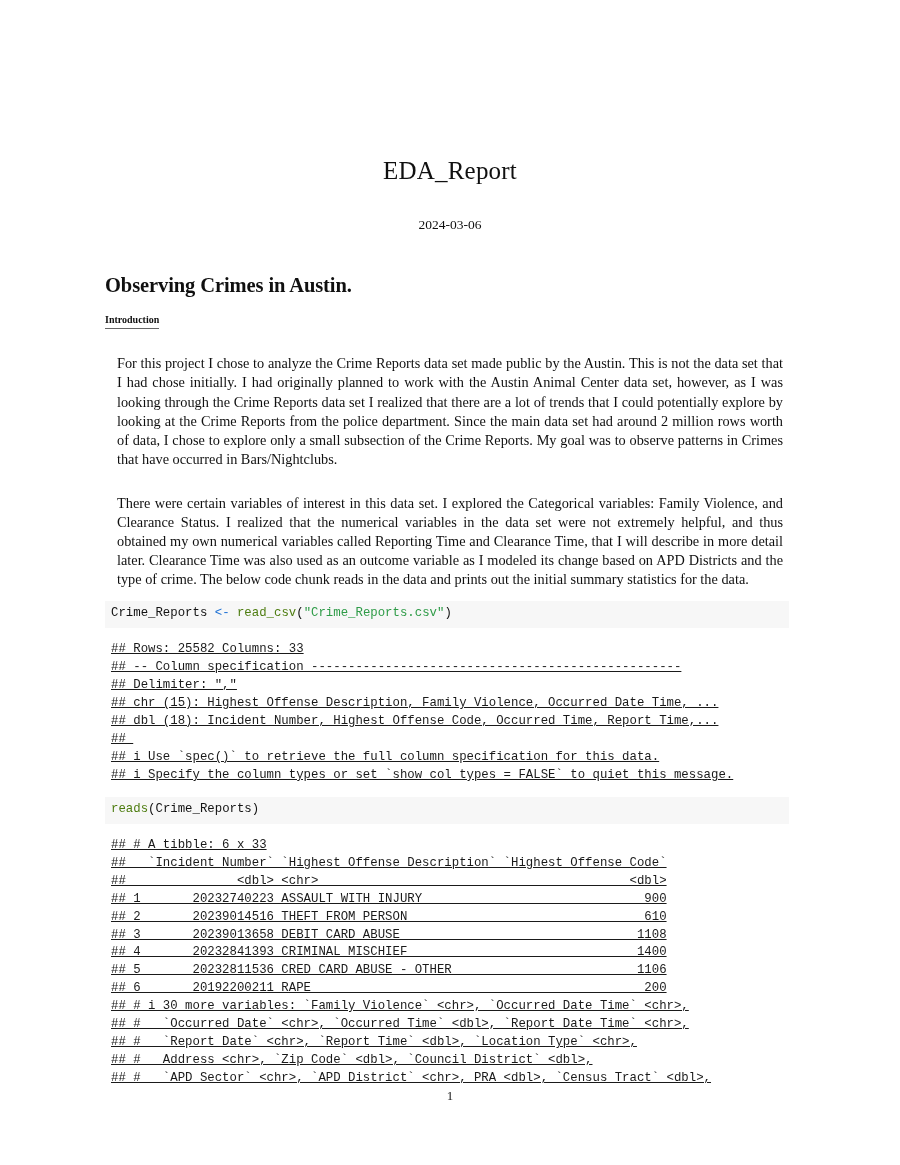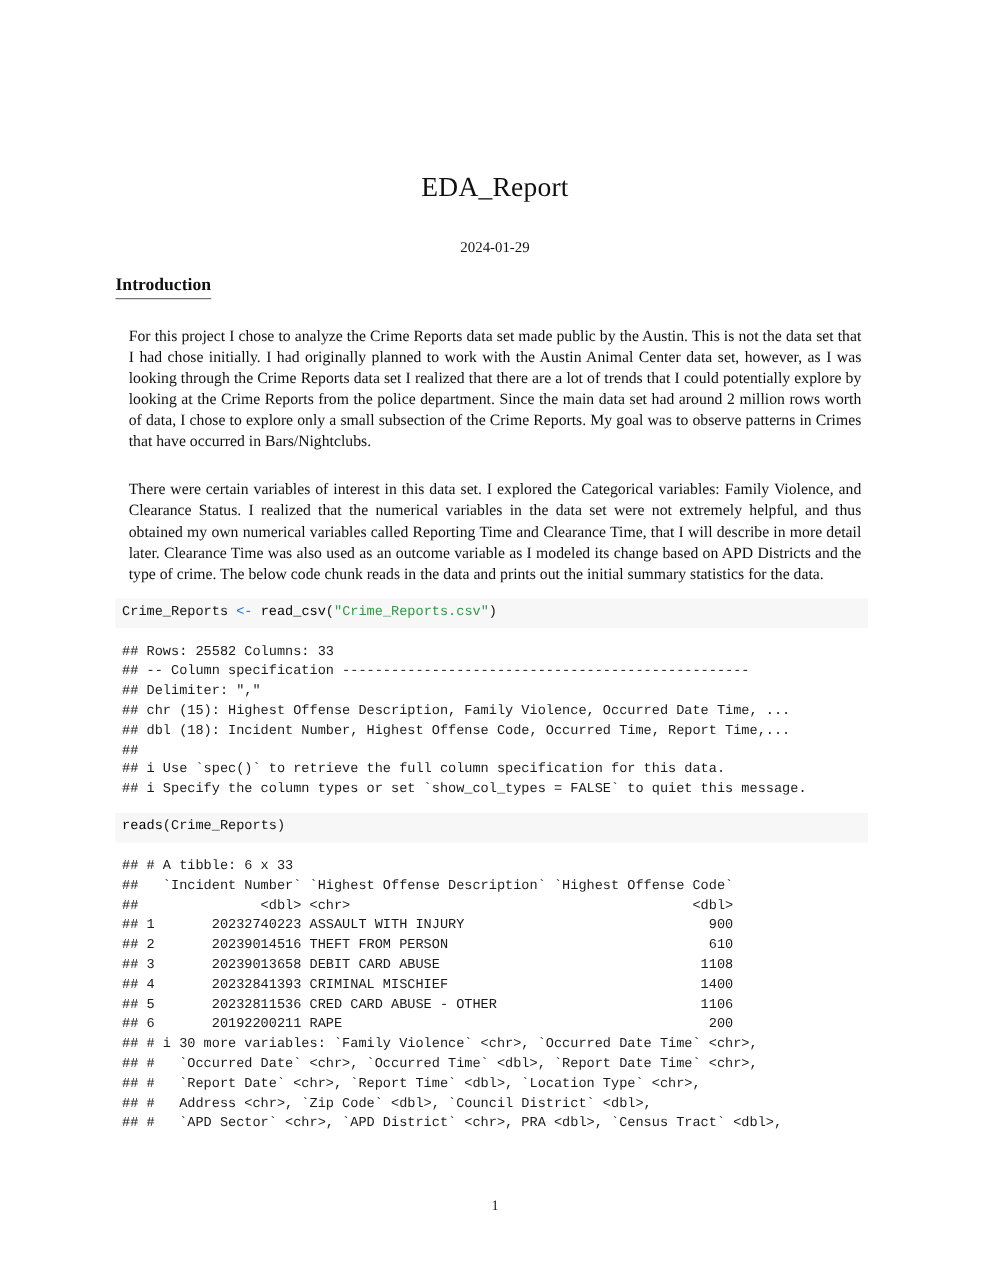--- a/index.html
+++ b/index.html
@@ -44,21 +44,21 @@
   h1.section-title {
     font-size: 20.5px;
     font-weight: bold;
     margin: 0;
     padding-top: 40px;
     line-height: 1.2;
     letter-spacing: -0.1px;
   }
 
   h2.sub-title {
-    font-size: 16px;
+    font-size: 10px;
     font-weight: bold;
     margin: 0;
     padding-top: 17px;
     line-height: 1.2;
     display: block;
   }
   h2.sub-title span.u {
     border-bottom: 1.2px solid #666;
     padding-bottom: 2px;
     display: inline-block;
@@ -89,24 +89,25 @@
     margin-top: 12px;
     width: 684px;
     box-sizing: border-box;
   }
 
   pre.output-block {
     background: transparent;
     padding: 0 6px;
     margin-top: 13px;
     color: #1a1a1a;
+    text-decoration: underline;
   }
 
   .tok-op   { color: #1a6fd4; }
-  .tok-fn   { color: #000000; }
+  .tok-fn   { color: #4d7c0f; }
   .tok-str  { color: #2e9b47; }
   .tok-paren{ color: #121212; }
 
   .page-number {
     position: absolute;
     left: 0;
     width: 900px;
     top: 1088px;
     text-align: center;
     font-size: 13px;
@@ -114,22 +115,23 @@
     color: #1a1a1a;
   }
 </style>
 </head>
 <body>
 
 <div class="page">
 
   <h1 class="doc-title">EDA_Report</h1>
 
-  <p class="doc-date">2024-01-29</p>
+  <p class="doc-date">2024-03-06</p>
 
+  <h1 class="section-title">Observing Crimes in Austin.</h1>
 
   <h2 class="sub-title"><span class="u">Introduction</span></h2>
 
   <p class="body-text">For this project I chose to analyze the Crime Reports data set made public by the Austin. This is not the data set that I had chose initially. I had originally planned to work with the Austin Animal Center data set, however, as I was looking through the Crime Reports data set I realized that there are a lot of trends that I could potentially explore by looking at the Crime Reports from the police department. Since the main data set had around 2 million rows worth of data, I chose to explore only a small subsection of the Crime Reports. My goal was to observe patterns in Crimes that have occurred in Bars/Nightclubs.</p>
 
 
   <p class="body-text">There were certain variables of interest in this data set. I explored the Categorical variables: Family Violence, and Clearance Status. I realized that the numerical variables in the data set were not extremely helpful, and thus obtained my own numerical variables called Reporting Time and Clearance Time, that I will describe in more detail later. Clearance Time was also used as an outcome variable as I modeled its change based on APD Districts and the type of crime. The below code chunk reads in the data and prints out the initial summary statistics for the data.</p>
 
   <pre class="code-block"><span>Crime_Reports </span><span class="tok-op">&lt;- </span><span class="tok-fn">read_csv</span><span class="tok-paren">(</span><span class="tok-str">"Crime_Reports.csv"</span><span class="tok-paren">)</span></pre>
 

